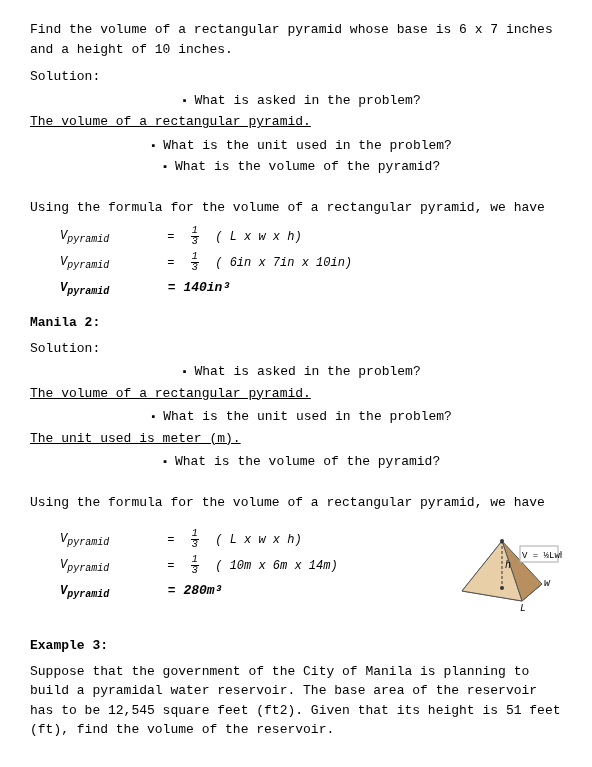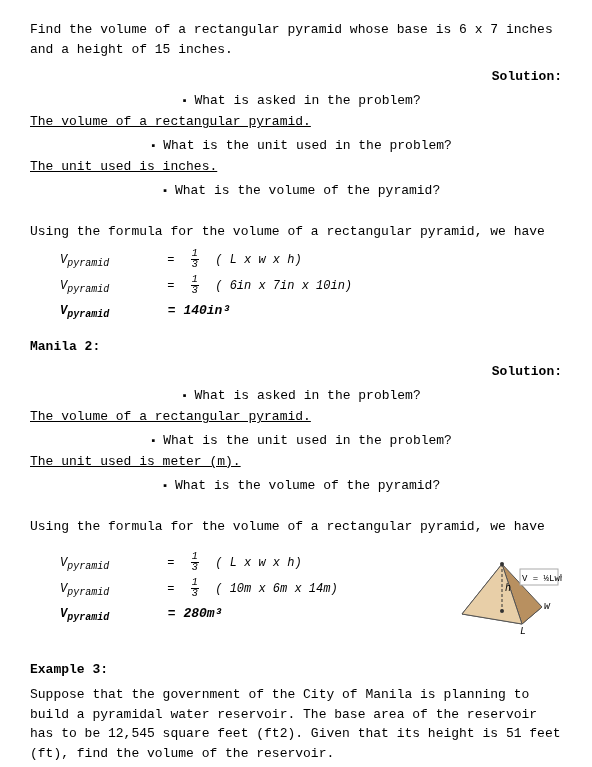--- a/index.html
+++ b/index.html
@@ -109,50 +109,48 @@
     p {
       margin-bottom: 4px;
     }
 
     .example-title {
       font-weight: bold;
       margin-bottom: 6px;
     }
 
     .solution-title {
-      font-weight: bold;
+      font-weight: normal;
       margin-bottom: 4px;
-      text-align: right;
     }
 
     .paragraph {
       margin-bottom: 8px;
     }
 
   </style>
 </head>
 <body>
 
 <div class="section">
-  <p class="paragraph">Find the volume of a rectangular pyramid whose base is 6 x 7 inches and a height of 15 inches.</p>
+  <p class="paragraph">Find the volume of a rectangular pyramid whose base is 6 x 7 inches and a height of 10 inches.</p>
 
   <p class="solution-title">Solution:</p>
 
   <ul class="bullet-list">
     <li>
       <span>What is asked in the problem?</span>
     </li>
   </ul>
   <p class="underline">The volume of a rectangular pyramid.</p>
   <ul class="bullet-list">
     <li>
       <span>What is the unit used in the problem?</span>
     </li>
   </ul>
-  <p class="underline">The unit used is inches.</p>
   <ul class="bullet-list">
     <li>
       <span>What is the volume of the pyramid?</span>
     </li>
   </ul>
 
   <br>
   <p class="paragraph">Using the formula for the volume of a rectangular pyramid, we have</p>
 
   <div class="formula-block">

